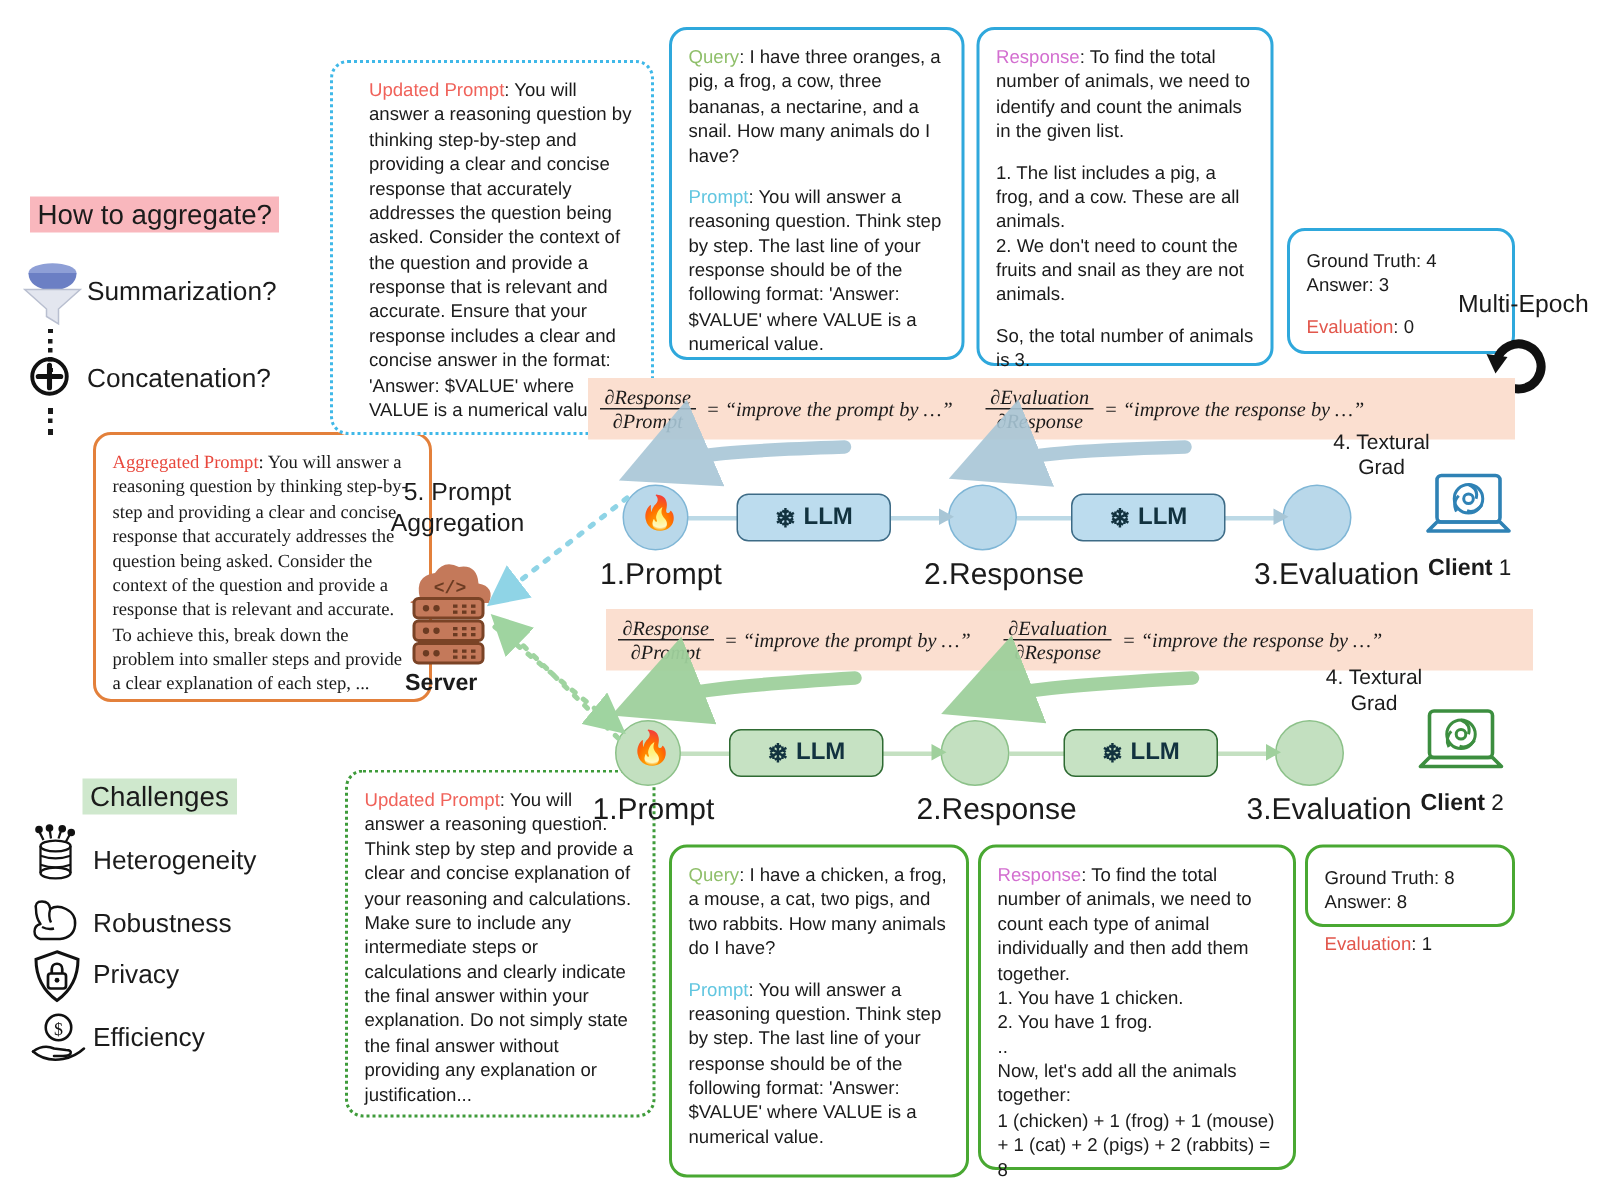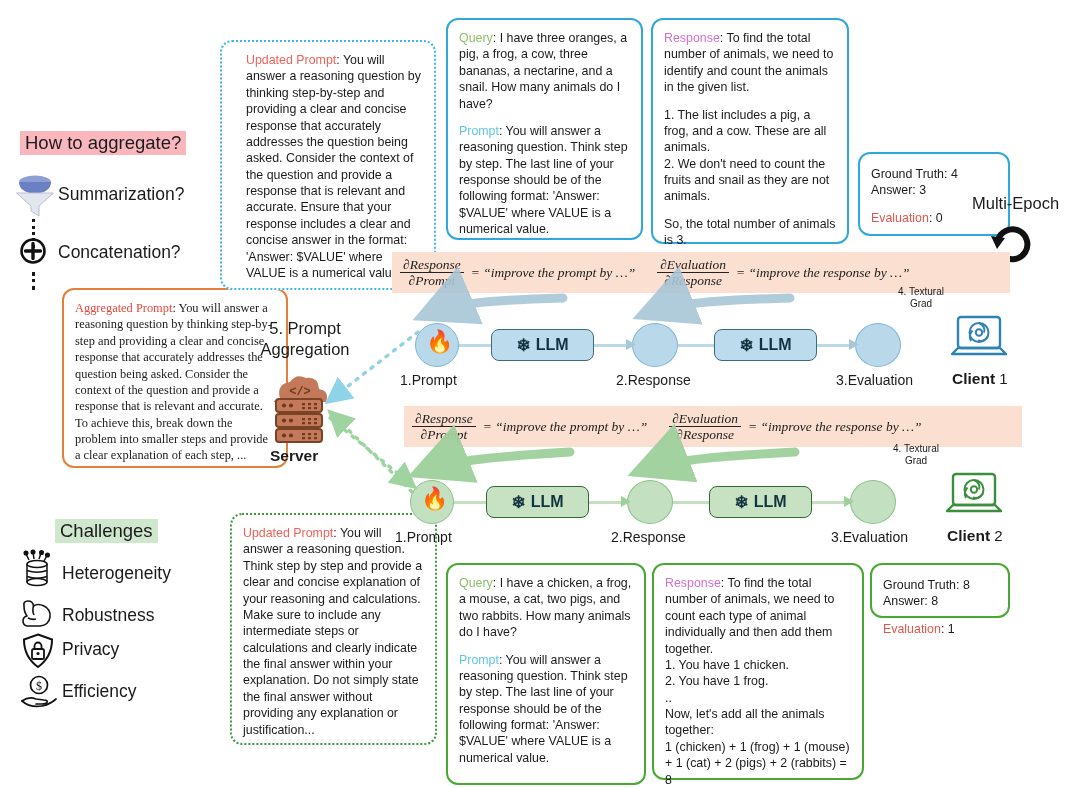--- a/index.html
+++ b/index.html
@@ -48,24 +48,24 @@
   .node-b{background:#b9d8ea;border:1.6px solid #7fb6d6;}
   .node-g{background:#c3e0c0;border:1.6px solid #8cc189;}
   .llmbox{position:absolute;box-sizing:border-box;border-radius:8px;
           display:flex;align-items:center;justify-content:center;gap:5px;
           font-size:16px;font-weight:700;}
   .llm-b{background:#bcdcee;border:1.8px solid #3d6b86;color:#12323f;}
   .llm-g{background:#c6e2c3;border:1.8px solid #2f6b33;color:#12323f;}
   .connector{position:absolute;height:3px;}
   .conn-b{background:#bcd9e6;}
   .conn-g{background:#c4e0c1;}
-  .steplbl{position:absolute;font-size:14px;white-space:nowrap;}
+  .steplbl{position:absolute;font-size:20px;white-space:nowrap;}
   .clientlbl{position:absolute;font-size:15px;white-space:nowrap;}
   .clientlbl b{font-size:15.5px;}
-  .textgrad{position:absolute;font-size:10px;text-align:center;line-height:1.2;}
+  .textgrad{position:absolute;font-size:14px;text-align:center;line-height:1.2;}
   .multiepoch{position:absolute;font-size:16.5px;white-space:nowrap;}
 
   
   .srvlbl{position:absolute;font-size:16.5px;text-align:center;line-height:1.25;}
   .srvname{position:absolute;font-size:15.5px;font-weight:700;}
 
   svg{display:block;overflow:visible;}
   .ovl{position:absolute;left:0;top:0;width:1066px;height:788px;pointer-events:none;}
 </style>
 </head>

